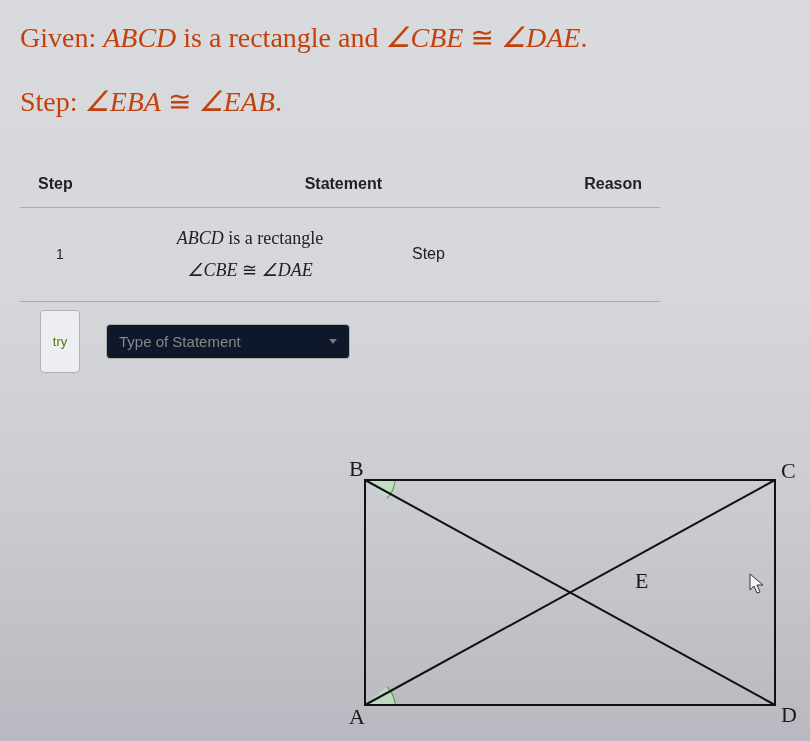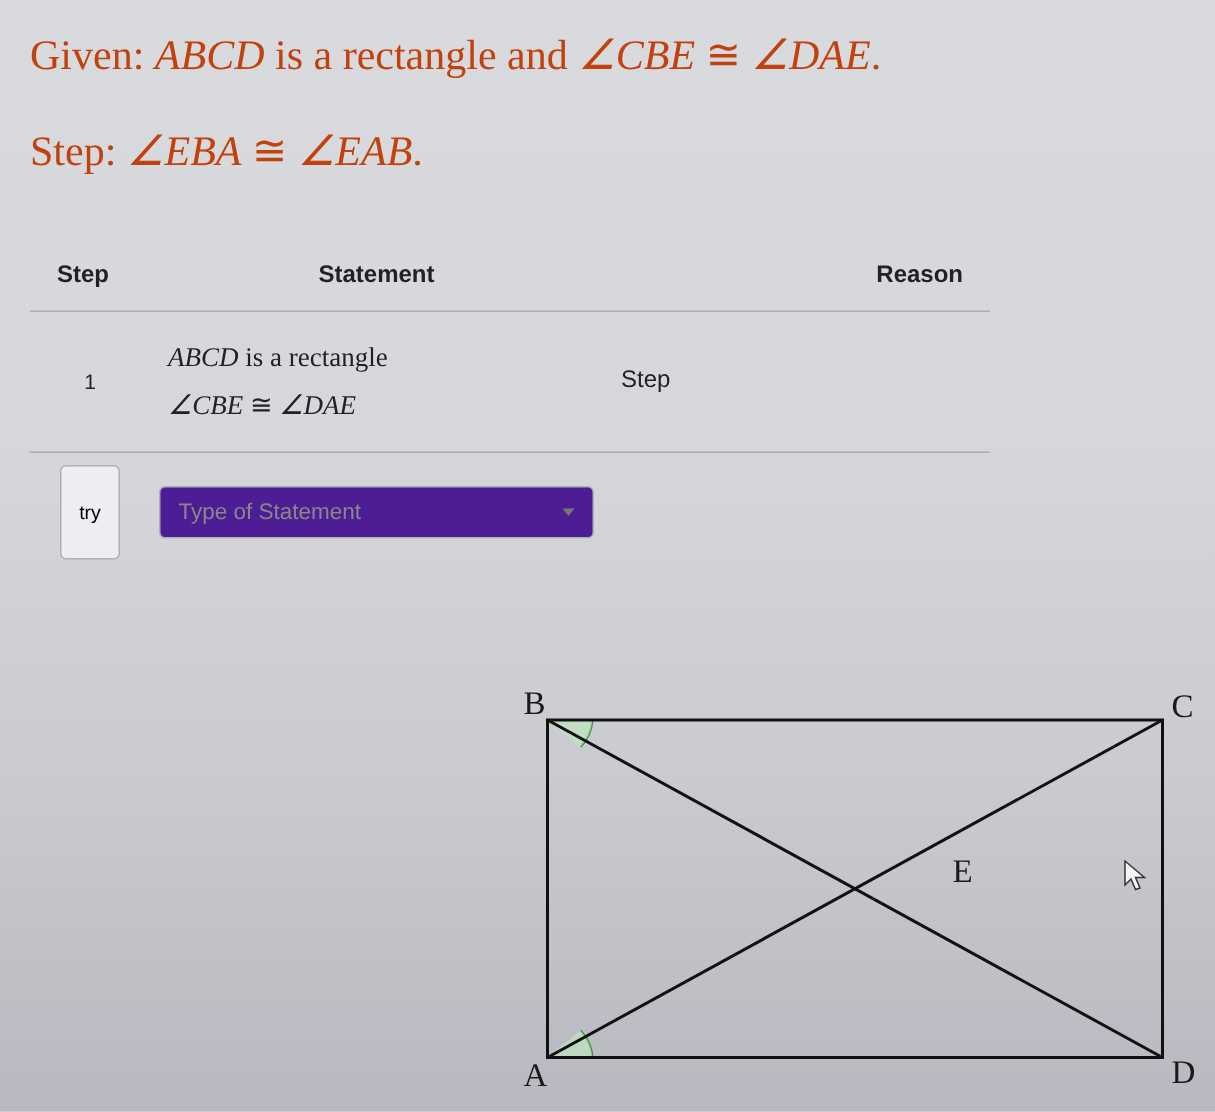--- a/index.html
+++ b/index.html
@@ -28,52 +28,52 @@
       color: #222;
       width: 640px;
     }
     table.proof th {
       font-weight: bold;
       text-align: left;
       padding: 14px 18px 14px 18px;
       border-bottom: 1px solid rgba(0,0,0,0.2);
     }
     table.proof th.step-h { width: 80px; }
-    table.proof th.stmt-h { text-align: center; width: 300px; }
+    table.proof th.stmt-h { text-align: right; width: 300px; }
     table.proof th.reason-h { text-align: right; }
     table.proof td {
       padding: 14px 12px;
       border-bottom: 1px solid rgba(0,0,0,0.2);
       vertical-align: middle;
     }
     table.proof td.step-cell { text-align: center; font-size: 14px; }
-    table.proof td.stmt-cell { font-family: 'Times New Roman', serif; font-size: 18px; line-height: 1.8; }
+    table.proof td.stmt-cell { text-align: center; font-family: 'Times New Roman', serif; font-size: 18px; line-height: 1.8; }
     table.proof td.reason-cell { font-family: Arial, Helvetica, sans-serif; }
 
     tr.input-row td { padding: 8px 6px; border-bottom: none; }
     .try-btn {
       display: inline-block;
       border: 1px solid #b0b0b0;
       background: #eceef2;
       border-radius: 4px;
       padding: 23px 12px;
       font-size: 13px;
-      color: #000000;
+      color: #4d7c0f;
       cursor: pointer;
       font-family: Arial, sans-serif;
     }
     .stmt-select {
       display: flex;
       align-items: center;
       justify-content: space-between;
       border: 1px solid #b0b0b0;
-      background: #4c1d95;
+      background: #0f172a;
       border-radius: 4px;
       padding: 8px 12px;
-      width: 290px;
+      width: 244px;
       color: #888;
       cursor: pointer;
       font-family: Arial, sans-serif;
       font-size: 15px;
     }
     .caret {
       width: 0; height: 0;
       border-left: 4px solid transparent;
       border-right: 4px solid transparent;
       border-top: 5px solid #777;

